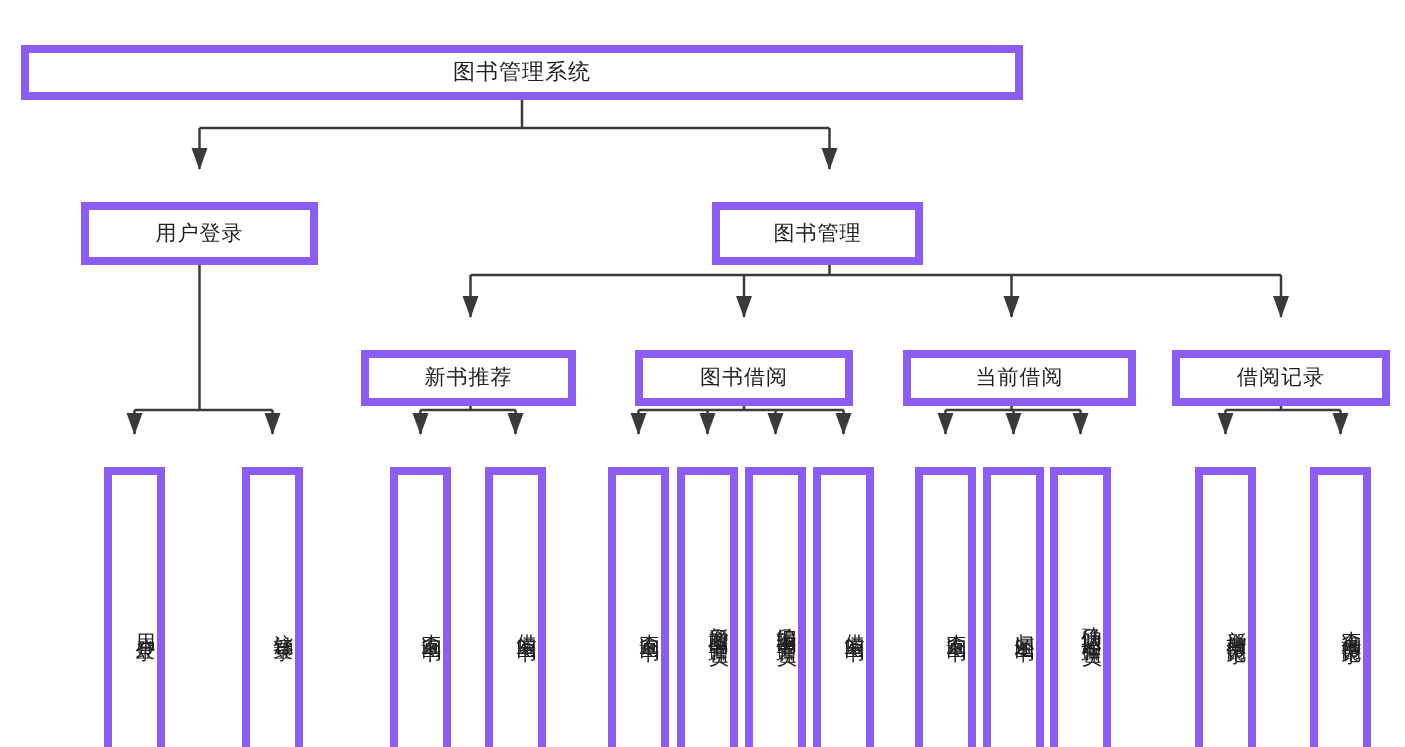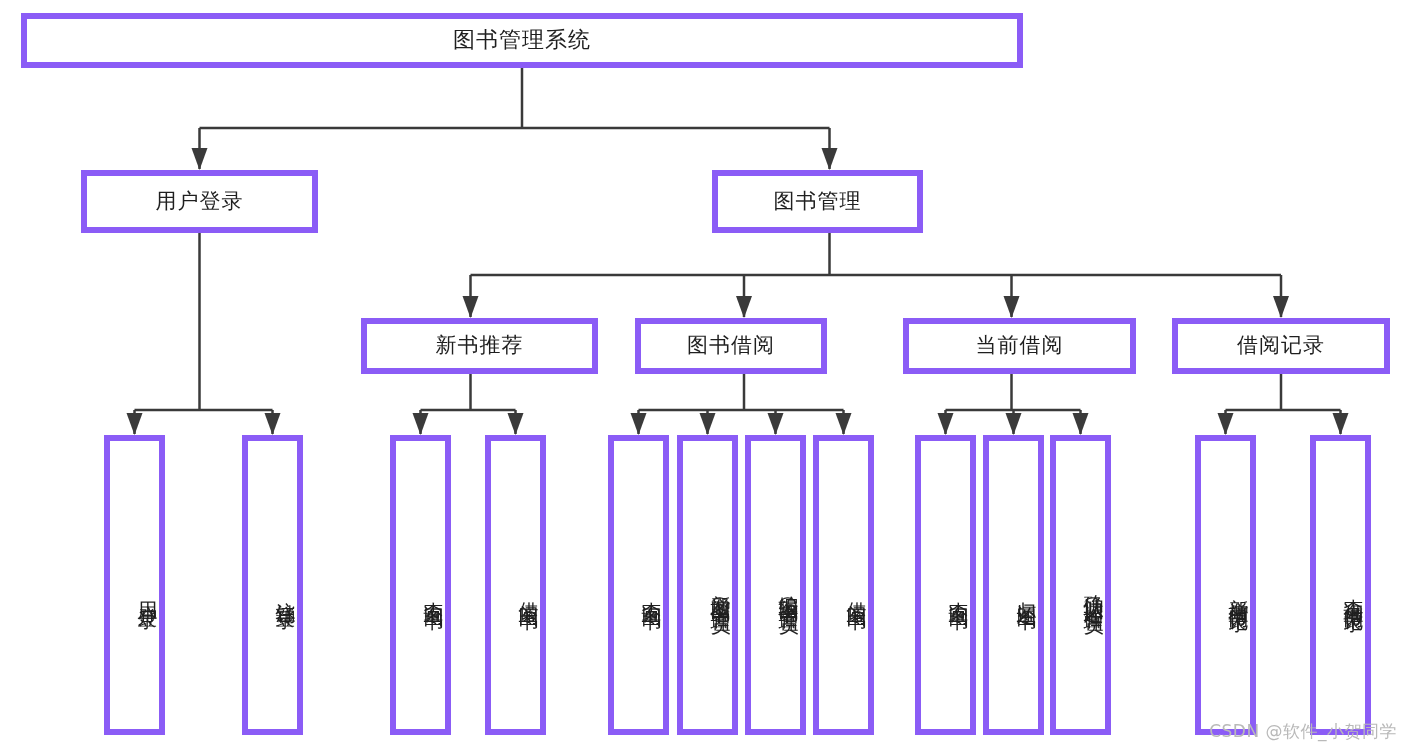--- a/index.html
+++ b/index.html
@@ -13,27 +13,28 @@
   #canvas {
     position: relative;
     width: 1405px;
     height: 747px;
     background: #ffffff;
     overflow: hidden;
   }
   .node {
     position: absolute;
     box-sizing: border-box;
-    border: 6px solid #8b5cf6;
+    border: 8px solid #8b5cf6;
     background: #ffffff;
     display: flex;
     align-items: center;
     justify-content: center;
     color: #1f1f1f;
     text-align: center;
+    margin-top: 32px;
   }
   .node.horiz {
     font-size: 21px;
     letter-spacing: 1px;
     line-height: 1.2;
   }
   .node.vert {
     writing-mode: vertical-rl;
     text-orientation: upright;
     font-size: 20px;
@@ -135,24 +136,24 @@
   <div id="node-layer">
       <div class="node horiz root" style="left: 21px; top: 13px; width: 1002px; height: 55px;">
         <span>图书管理系统</span>
       </div>
       <div class="node horiz" style="left: 81px; top: 170px; width: 237px; height: 63px;">
         <span>用户登录</span>
       </div>
       <div class="node horiz" style="left: 712px; top: 170px; width: 211px; height: 63px;">
         <span>图书管理</span>
       </div>
-      <div class="node horiz" style="left: 361px; top: 318px; width: 237px; height: 56px;">
+      <div class="node horiz" style="left: 361px; top: 318px; width: 215px; height: 56px;">
         <span>新书推荐</span>
       </div>
-      <div class="node horiz" style="left: 635px; top: 318px; width: 192px; height: 56px; text-align: center;">
+      <div class="node horiz" style="left: 635px; top: 318px; width: 218px; height: 56px; text-align: center;">
         <span>图书借阅</span>
       </div>
       <div class="node horiz" style="left: 903px; top: 318px; width: 233px; height: 56px;">
         <span>当前借阅</span>
       </div>
       <div class="node horiz" style="left: 1172px; top: 318px; width: 218px; height: 56px; text-align: right;">
         <span>借阅记录</span>
       </div>
       <div class="node vert" style="left: 104px; top: 435px; width: 61px; height: 300px;">
         <span>用户登录</span>
@@ -187,14 +188,13 @@
       <div class="node vert" style="left: 1050px; top: 435px; width: 61px; height: 300px;">
         <span>确认归还（管理员）</span>
       </div>
       <div class="node vert" style="left: 1195px; top: 435px; width: 61px; height: 300px;">
         <span>新增借阅记录</span>
       </div>
       <div class="node vert" style="left: 1310px; top: 435px; width: 61px; height: 300px;">
         <span>查询借阅记录</span>
       </div>
     </div>
-  <div class="watermark">CSDN @软件_小贺同学</div>
 </div>
 
 </body></html>

